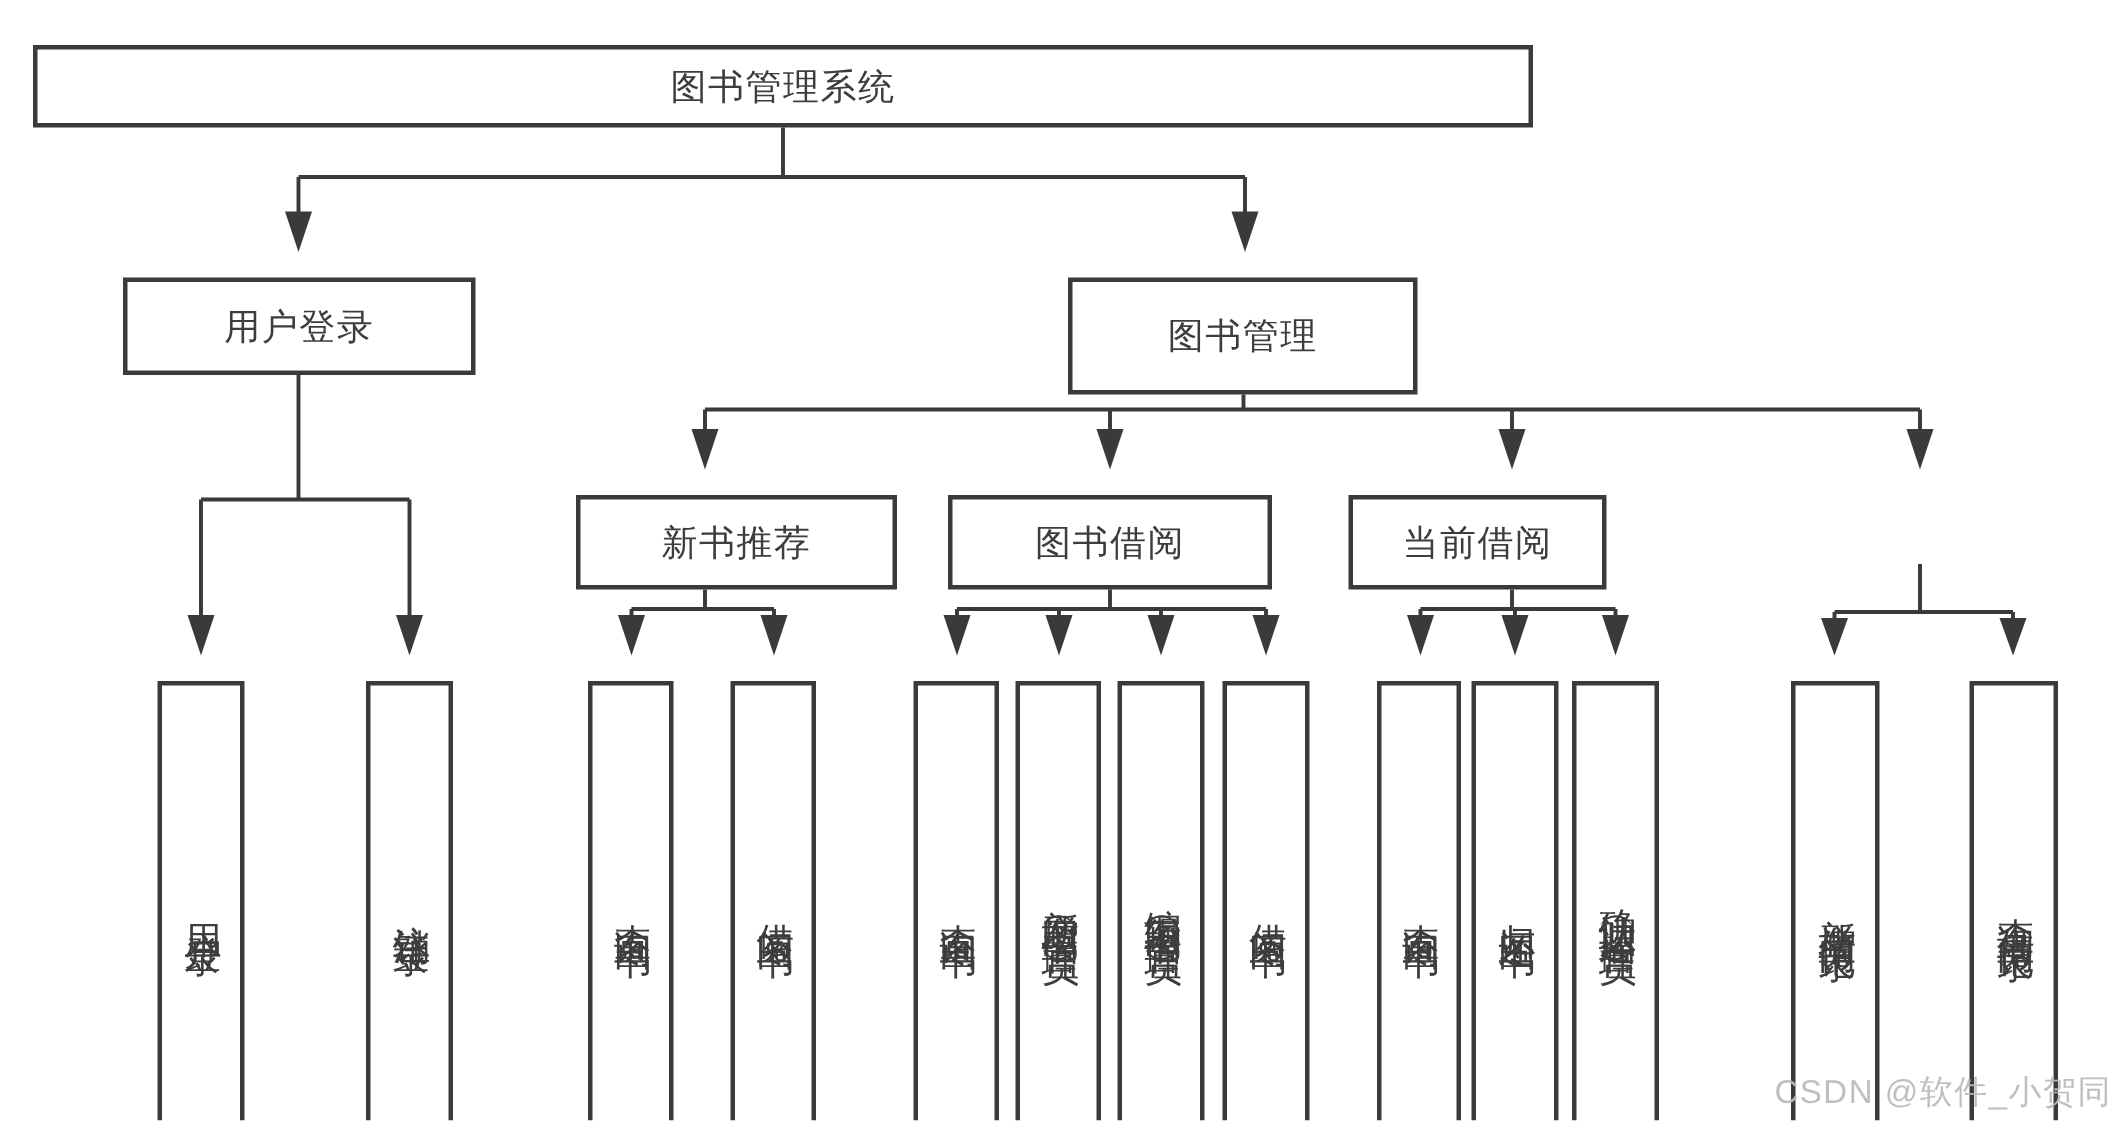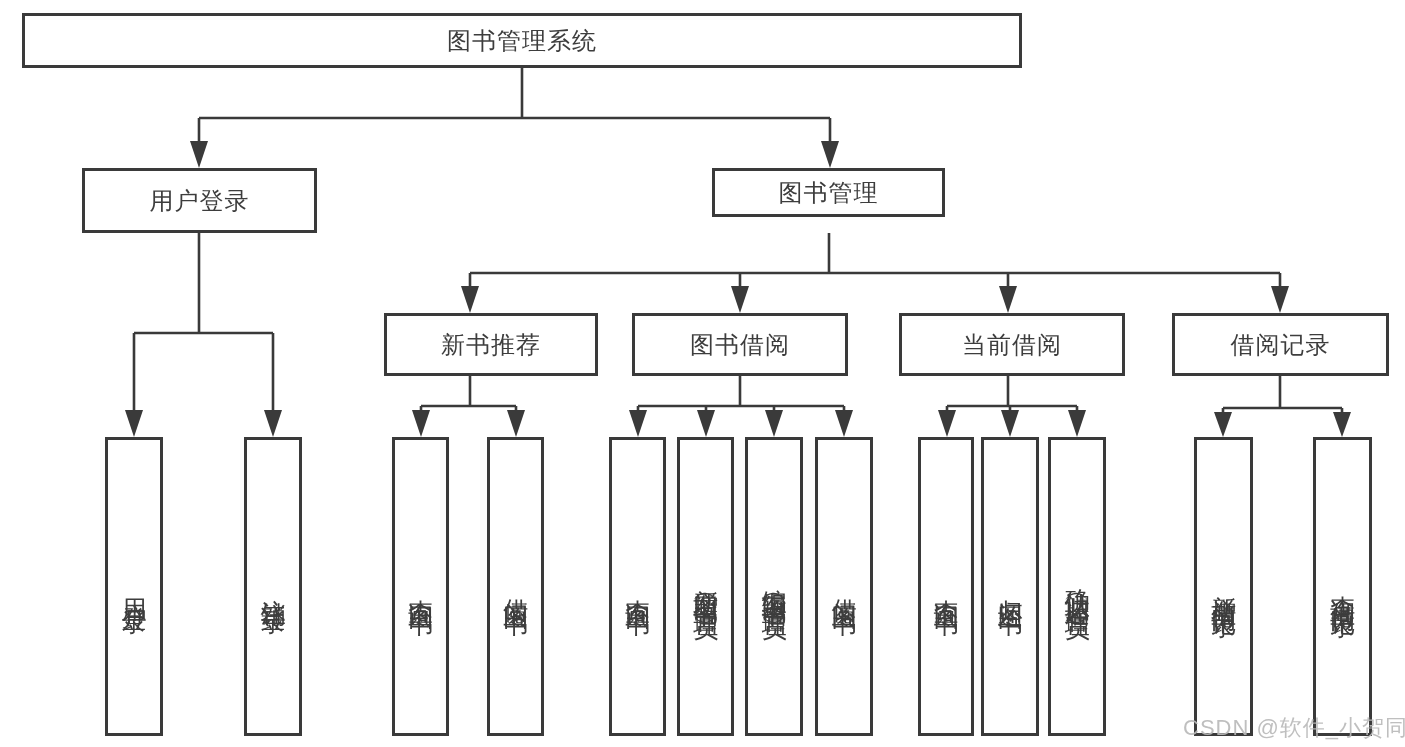--- a/index.html
+++ b/index.html
@@ -21,20 +21,21 @@
     position: absolute;
     box-sizing: border-box;
     border: 3px solid #3a3a3a;
     background: #ffffff;
     color: #3d3d3d;
     display: flex;
     align-items: center;
     justify-content: center;
     text-align: center;
     z-index: 2;
+    margin-top: 17px;
   }
   .h-node { font-size: 24px; letter-spacing: 1px; }
   .v-node {
     writing-mode: vertical-rl;
     text-orientation: mixed;
     font-size: 25px;
     letter-spacing: 4px;
     line-height: 1.1;
   }
   .watermark {
@@ -43,24 +44,24 @@
     top: 713px;
     font-size: 22px;
     color: rgba(186, 186, 186, 0.92);
     letter-spacing: 1px;
     white-space: nowrap;
     z-index: 5;
   }
   
   #n-root            { left: 22px;   top: 13px;  width: 1000px; height: 55px; }
   #n-login           { left: 82px;   top: 168px; width: 235px;  height: 65px; }
-  #n-mgmt            { left: 712px;  top: 168px; width: 233px;  height: 49px; }
+  #n-mgmt            { left: 712px;  top: 168px; width: 233px;  height: 78px; }
   #n-new-books       { left: 384px;  top: 313px; width: 214px;  height: 63px; }
   #n-book-borrow     { left: 632px;  top: 313px; width: 216px;  height: 63px; font-family: Liberation Serif, serif; }
-  #n-current-borrow  { left: 899px;  top: 313px; width: 226px;  height: 63px; }
+  #n-current-borrow  { left: 899px;  top: 313px; width: 172px;  height: 63px; }
   #n-borrow-records  { left: 1172px; top: 313px; width: 217px;  height: 63px; }
   .leaf { top: 437px; height: 299px; }
   #n-leaf-user-login { left: 105px;  width: 58px; }
   #n-leaf-logout     { left: 244px;  width: 58px; }
   #n-leaf-nb-query   { left: 392px;  width: 57px; }
   #n-leaf-nb-borrow  { left: 487px;  width: 57px; }
   #n-leaf-bb-query   { left: 609px;  width: 57px; }
   #n-leaf-bb-add     { left: 677px;  width: 57px; }
   #n-leaf-bb-edit    { left: 745px;  width: 58px; }
   #n-leaf-bb-borrow  { left: 815px;  width: 58px; }
@@ -117,21 +118,20 @@
   </svg>
 
   <div class="node h-node" id="n-root">图书管理系统</div>
 
   <div class="node h-node" id="n-login">用户登录</div>
   <div class="node h-node" id="n-mgmt">图书管理</div>
 
   <div class="node h-node" id="n-new-books">新书推荐</div>
   <div class="node h-node" id="n-book-borrow">图书借阅</div>
   <div class="node h-node" id="n-current-borrow">当前借阅</div>
-  <div class="node h-node" id="n-borrow-records">借阅记录</div>
 
   <div class="node v-node leaf" id="n-leaf-user-login">用户登录</div>
   <div class="node v-node leaf" id="n-leaf-logout">注销登录</div>
   <div class="node v-node leaf" id="n-leaf-nb-query">查询图书</div>
   <div class="node v-node leaf" id="n-leaf-nb-borrow">借阅图书</div>
   <div class="node v-node leaf" id="n-leaf-bb-query">查询图书</div>
   <div class="node v-node leaf" id="n-leaf-bb-add">新增图书（管理员）</div>
   <div class="node v-node leaf" id="n-leaf-bb-edit">编辑图书（管理员）</div>
   <div class="node v-node leaf" id="n-leaf-bb-borrow">借阅图书</div>
   <div class="node v-node leaf" id="n-leaf-cb-query">查询图书</div>

